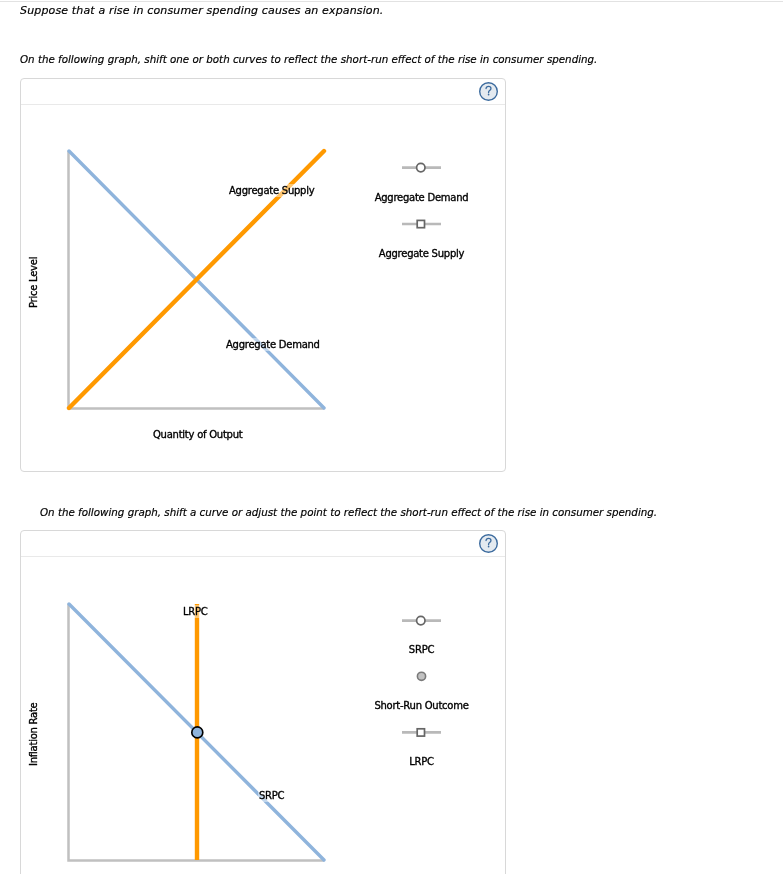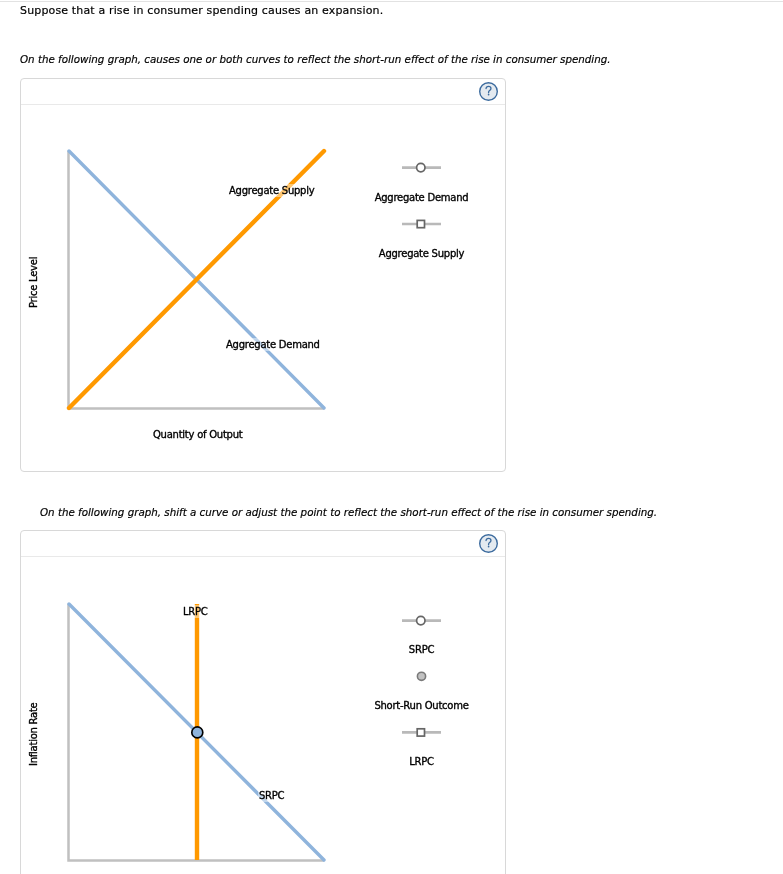--- a/index.html
+++ b/index.html
@@ -1,40 +1,40 @@
 <!DOCTYPE html>
 <html><head>
 <meta charset="utf-8">
 <style>
   html,body{margin:0;padding:0;}
   body{width:783px;height:874px;background:#ffffff;
        font-family:"DejaVu Sans",sans-serif;overflow:hidden;position:relative;}
   .topline{position:absolute;left:0;top:1px;width:783px;height:1px;background:#e2e2e2;}
   .prompt{position:absolute;color:#000;white-space:nowrap;-webkit-text-stroke:0.18px #000;}
-  .q-text{left:20px;top:5px;font-size:11px;letter-spacing:0.15px;line-height:11px;}
+  .q-text{left:20px;top:5px;font-size:11px;letter-spacing:0.15px;line-height:11px;font-style:italic;}
   .instr{font-style:italic;font-size:10.3px;line-height:11px;letter-spacing:0;}
   .panel{position:absolute;border:1px solid #d8d8d8;border-radius:4px;background:#fff;
          box-sizing:border-box;}
   .panel-head{position:absolute;left:0;top:0;right:0;height:26px;
               border-bottom:1px solid #e9e9e9;box-sizing:border-box;}
   .helpwrap{position:absolute;width:20px;height:20px;}
   .gsvg{position:absolute;left:0;top:0;pointer-events:none;}
   .gsvg [data-interactable="true"]{pointer-events:auto;}
   text{font-family:"DejaVu Sans",sans-serif;font-size:10px;letter-spacing:-0.25px;fill:#000;
        paint-order:stroke;stroke:#000;stroke-width:0.35px;stroke-linejoin:round;}
   .label-bg{fill:#ffffff;fill-opacity:0.45;}
 </style>
 </head>
 <body>
 
 <div class="topline" data-interactable="false"></div>
 
 <div class="prompt q-text" data-interactable="false">Suppose that a rise in consumer spending causes an expansion.</div>
 
-<div class="prompt instr" style="left:20px;top:54px;" data-interactable="false">On the following graph, causes one or both curves to reflect the short-run effect of the rise in consumer spending.</div>
+<div class="prompt instr" style="left:20px;top:54px;" data-interactable="false">On the following graph, shift one or both curves to reflect the short-run effect of the rise in consumer spending.</div>
 
 <div class="panel" data-interactable="false" style="left:20px;top:78px;width:486px;height:394px;">
   <div class="panel-head" data-interactable="false"></div>
   <div class="helpwrap" data-interactable="true" style="left:456.5px;top:1.5px;">
     <svg width="20" height="20" viewBox="0 0 20 20" data-interactable="false">
       <circle cx="10.5" cy="10.5" r="8.8" fill="#e4eaf0" stroke="#3c6b9e" stroke-width="1.4"></circle>
       <path class="qm-glyph" data-interactable="false" d="M8.05 7.6 C8.05 6.25 9.1 5.3 10.5 5.3 C11.9 5.3 12.95 6.2 12.95 7.4
                C12.95 8.35 12.45 8.95 11.6 9.6 C10.85 10.15 10.6 10.5 10.6 11.2 L10.6 11.85" fill="none" stroke="#3c6b9e" stroke-width="1.3" stroke-linecap="round"></path>
       <circle class="qm-dot" data-interactable="false" cx="10.6" cy="13.6" r="0.85" fill="#3c6b9e"></circle>
     </svg>

